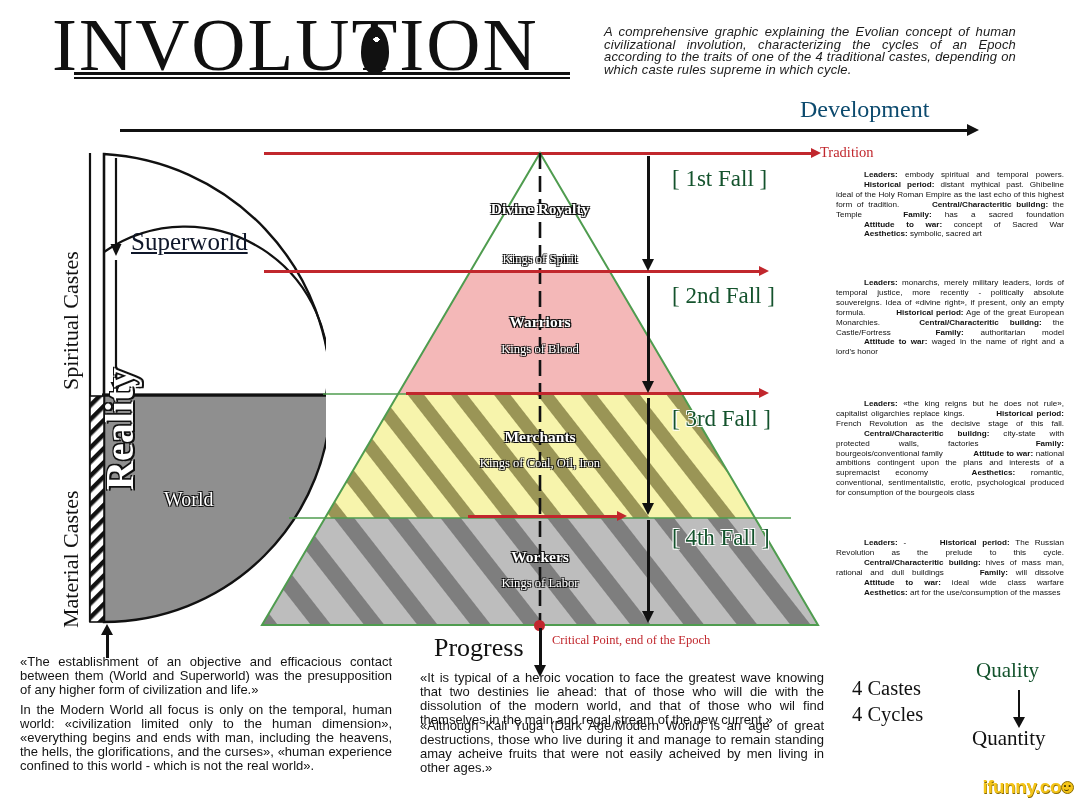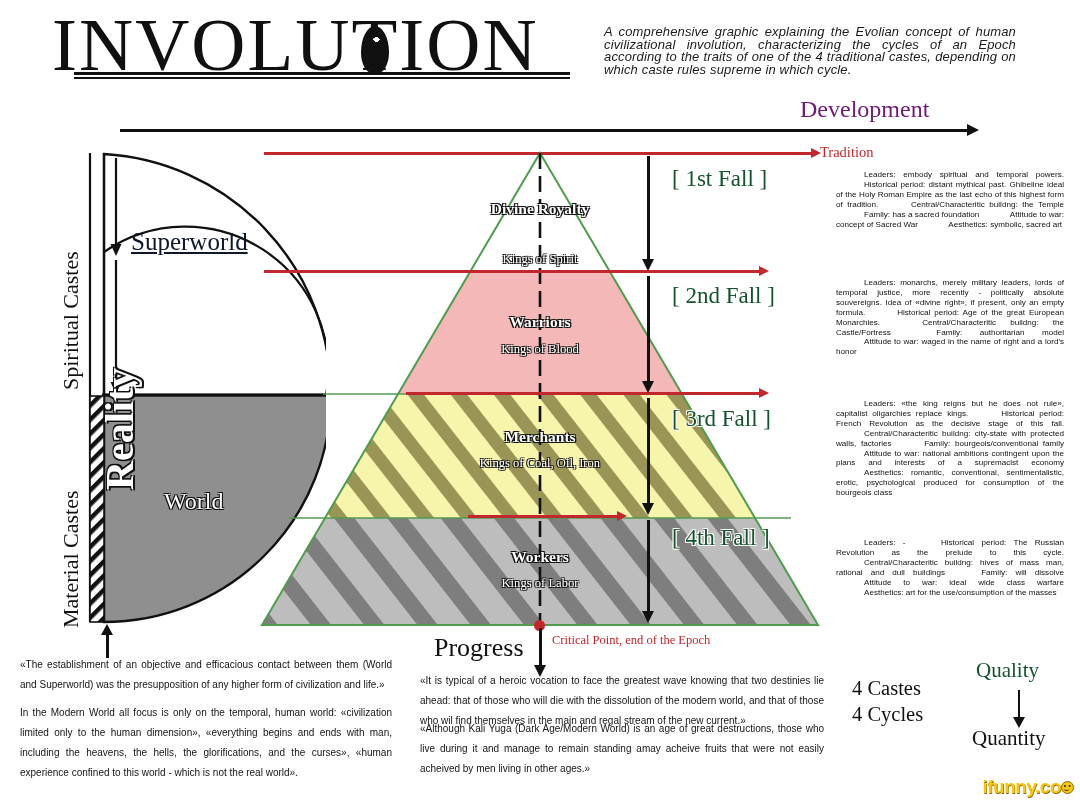--- a/index.html
+++ b/index.html
@@ -28,21 +28,21 @@
       linear-gradient(105deg, #f2f0ee 0 38%, #1a1a1a 38% 46%, #ece9e6 46% 60%, #2a2a2a 60% 70%, #e8e5e2 70% 100%);
     box-shadow:0 0 0 1px #111 inset;
   }
   #subtitle {
     position:absolute; left:604px; top:26px; width:412px;
     font-size:13px; font-style:italic; line-height:12.6px;
     text-align:justify; color:#1b1b1b; letter-spacing:.15px;
   }
 
   
-  #dev-label { position:absolute; left:800px; top:96px; font-size:24px; color:#701a75; }
+  #dev-label { position:absolute; left:800px; top:96px; font-size:24px; color:#0c4a6e; }
   #dev-arrow { position:absolute; left:120px; top:129px; width:848px; height:3px; background:#111; }
   #dev-arrow::after {
     content:""; position:absolute; right:-11px; top:-5px;
     border-left:12px solid #111; border-top:6.5px solid transparent; border-bottom:6.5px solid transparent;
   }
   #trad-arrow { position:absolute; left:264px; top:152px; width:548px; height:2.6px; background:#c1272d; }
   #trad-arrow::after {
     content:""; position:absolute; right:-9px; top:-4px;
     border-left:10px solid #c1272d; border-top:5.5px solid transparent; border-bottom:5.5px solid transparent;
   }
@@ -56,21 +56,21 @@
   #v-spiritual { left:58px; top:390px; }
   #v-material  { left:58px; top:628px; }
 
   
   #reality-box { position:absolute; left:86px; top:152px; width:240px; height:472px; }
   #reality-box svg { display:block; }
   #lbl-superworld {
     position:absolute; left:131px; top:228px; font-size:25px; color:#0f172a;text-decoration:underline;
   }
   #lbl-world {
-    position:absolute; left:164px; top:488px; font-size:24px; color:#fff;
+    position:absolute; left:164px; top:488px; font-size:20px; color:#fff;
     text-shadow:-1px -1px 0 #111,1px -1px 0 #111,-1px 1px 0 #111,1px 1px 0 #111;
   }
   #lbl-reality {
     position:absolute; left:96px; top:490px; font-size:40px; color:#fff;
     transform-origin:0 0; transform:rotate(-90deg); white-space:nowrap; font-weight:700;
     text-shadow:-1.5px -1.5px 0 #111,1.5px -1.5px 0 #111,-1.5px 1.5px 0 #111,1.5px 1.5px 0 #111;
   }
   #up-arrow-left {
     position:absolute; left:106px; top:634px; width:2.6px; height:24px; background:#111;
   }
@@ -136,26 +136,26 @@
     position:absolute; left:534px; top:620px; width:11px; height:11px;
     border-radius:50%; background:#c1272d;
   }
   #crit-label { position:absolute; left:552px; top:633px; font-size:12.5px; color:#c1272d; }
 
   
   .desc {
     position:absolute; left:836px; width:228px;
     font-size:8.1px; line-height:9.9px; text-align:justify; color:#111;
   }
-  .desc b { font-weight:400;padding-left:28px; }
+  .desc b { font-weight:700;padding-left:28px; }
   #d1 { top:170px; } #d2 { top:278px; } #d3 { top:399px; } #d4 { top:538px; }
 
   
   .note {
-    position:absolute; font-size:10px; line-height:20px;
+    position:absolute; font-size:13px; line-height:14px;
     text-align:justify; color:#141414;
   }
   #n1 { left:20px; top:655px; width:372px; }
   #n2 { left:20px; top:703px; width:372px; }
   #n3 { left:420px; top:671px; width:404px; }
   #n4 { left:420px; top:719px; width:404px; }
 
   
   #castes { position:absolute; left:852px; top:675px; font-size:20.5px; line-height:26px; color:#111; }
   #quality  { position:absolute; left:976px; top:658px; font-size:21px; color:#14532d; }

